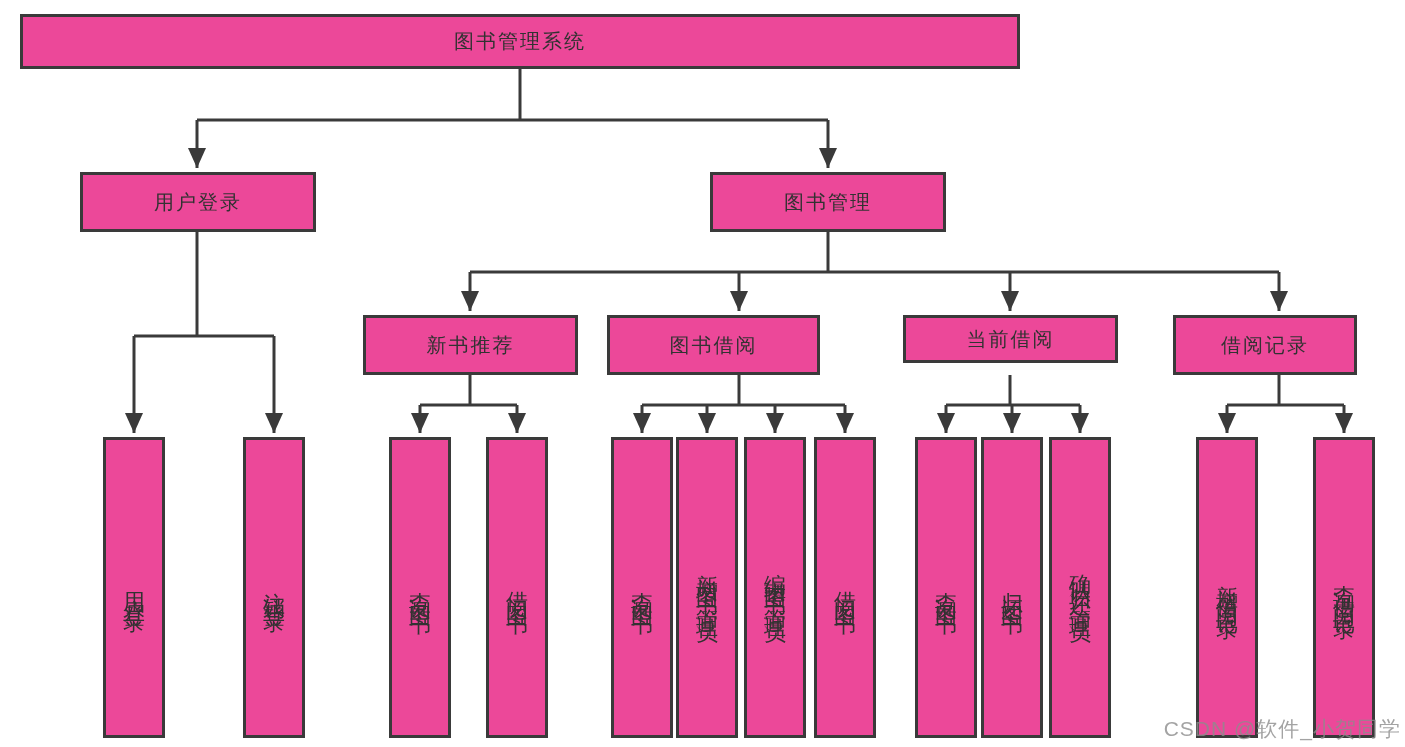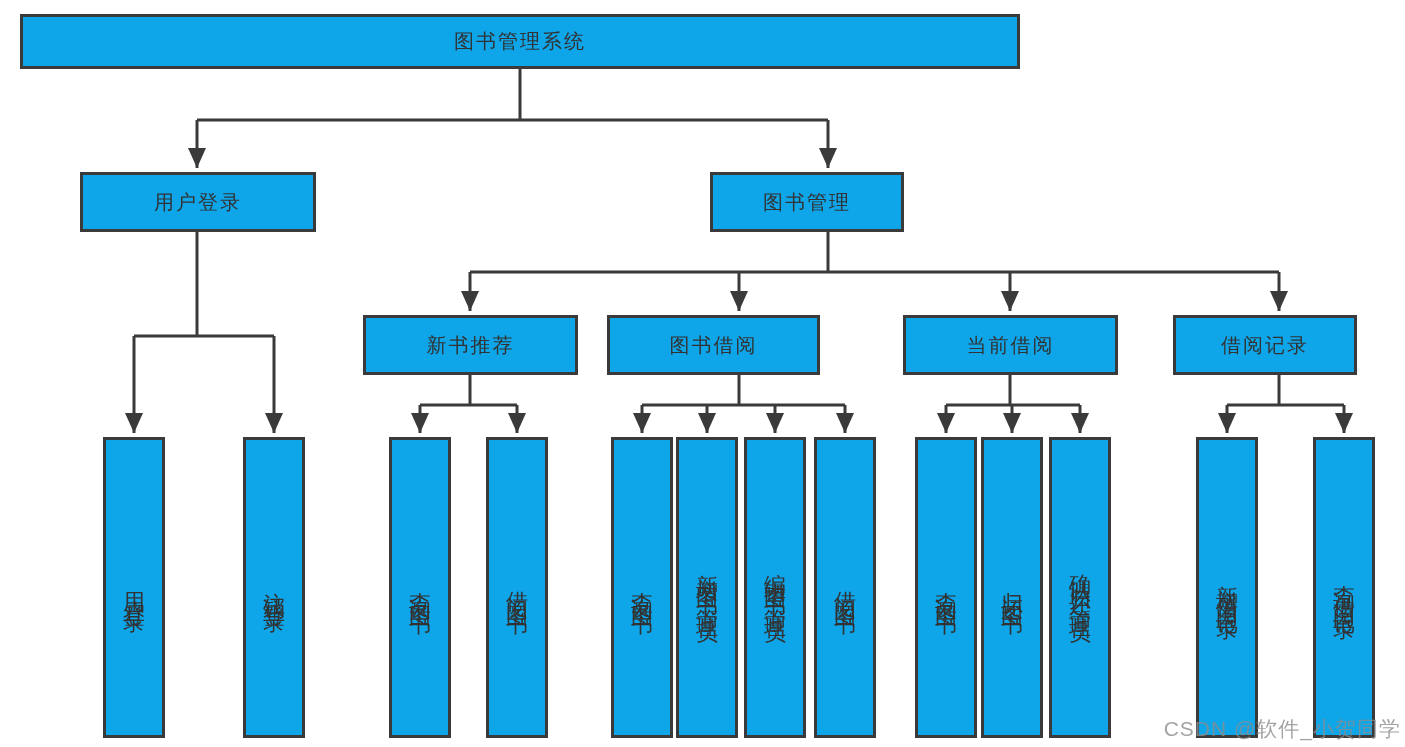--- a/index.html
+++ b/index.html
@@ -20,21 +20,21 @@
     left: 0;
     top: 0;
     width: 1405px;
     height: 747px;
     z-index: 1;
   }
   .node {
     position: absolute;
     box-sizing: border-box;
     border: 3px solid #3a3a3a;
-    background: #0ea5e9;
+    background: #ec4899;
     display: flex;
     align-items: center;
     justify-content: center;
     color: #323232;
     z-index: 2;
   }
   .node.h {
     font-size: 20px;
     letter-spacing: 2px;
     text-align: center;
@@ -125,31 +125,31 @@
     </g>
   </svg>
 
   <div class="node h root-box">
     <span>图书管理系统</span>
   </div>
 
   <div class="node h" style="left:80px; top:172px; width:236px; height:60px;">
     <span>用户登录</span>
   </div>
-  <div class="node h" style="left:710px; top:172px; width:194px; height:60px;">
+  <div class="node h" style="left:710px; top:172px; width:236px; height:60px;">
     <span>图书管理</span>
   </div>
 
   <div class="node h" style="left:363px; top:315px; width:215px; height:60px;">
     <span>新书推荐</span>
   </div>
   <div class="node h" style="left:607px; top:315px; width:213px; height:60px;">
     <span>图书借阅</span>
   </div>
-  <div class="node h" style="left:903px; top:315px; width:215px; height:60px;">
+  <div class="node h" style="left:903px; top:315px; width:215px; height:48px;">
     <span>当前借阅</span>
   </div>
   <div class="node h" style="left:1173px; top:315px; width:184px; height:60px;">
     <span>借阅记录</span>
   </div>
 
   <div class="node leaf" style="left:103px;">
     <span class="leaf-text">用户登录</span>
   </div>
   <div class="node leaf" style="left:243px;">

